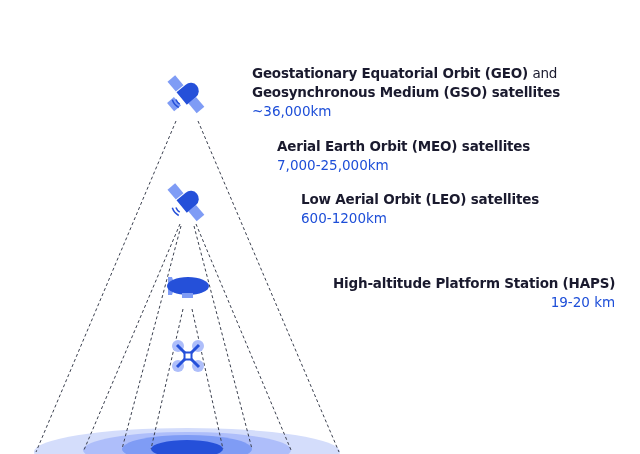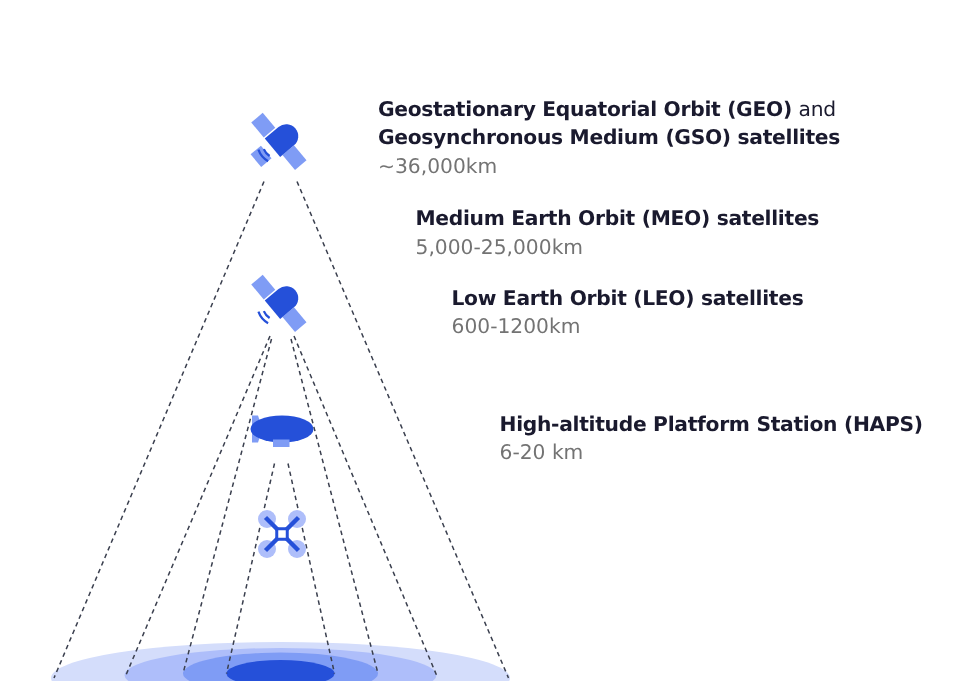--- a/index.html
+++ b/index.html
@@ -3,21 +3,21 @@
 <meta charset="utf-8">
 <style>
   html, body { margin: 0; padding: 0; background: #ffffff; }
   body { width: 640px; height: 454px; position: relative; overflow: hidden;
          font-family: "DejaVu Sans", sans-serif; color: #1a1a2e; }
   .stage { position: absolute; left: 0; top: 4px; width: 640px; height: 454px; margin-top: 40px; }
   svg.diagram { position: absolute; left: 0; top: 0; }
   .label { position: absolute; line-height: 19px; }
   .label .title { font-weight: bold; font-size: 13.5px; letter-spacing: -0.2px; color: #1a1a2e; white-space: nowrap; display: block; }
   .label .title .light { font-weight: normal; }
-  .label .range { font-size: 13.5px; color: #737373; white-space: nowrap; display: block; }
+  .label .range { font-size: 13.5px; color: #1d4ed8; white-space: nowrap; display: block; }
 </style>
 </head>
 <body>
 
 <div class="stage">
 
   <svg class="diagram" width="640" height="454" viewBox="0 0 640 454">
 
     <ellipse cx="187" cy="408" rx="153" ry="24" fill="#d4ddfb"></ellipse>
     <ellipse cx="187" cy="406" rx="104" ry="18" fill="#aebefa"></ellipse>
@@ -73,28 +73,28 @@
     </g>
   </svg>
 
   <div class="label" style="left:252px; top:20px;">
     <span class="title"><span>Geostationary Equatorial Orbit (GEO)</span> <span class="light">and</span></span>
     <span class="title">Geosynchronous Medium (GSO) satellites</span>
     <span class="range">~36,000km</span>
   </div>
 
   <div class="label" style="left:277px; top:93px;">
-    <span class="title">Medium Earth Orbit (MEO) satellites</span>
-    <span class="range">5,000-25,000km</span>
+    <span class="title">Aerial Earth Orbit (MEO) satellites</span>
+    <span class="range">7,000-25,000km</span>
   </div>
 
   <div class="label" style="left:301px; top:146px;">
-    <span class="title">Low Earth Orbit (LEO) satellites</span>
+    <span class="title">Low Aerial Orbit (LEO) satellites</span>
     <span class="range">600-1200km</span>
   </div>
 
-  <div class="label" style="left:333px; top:230px;">
+  <div class="label" style="left:333px; top:230px;text-align:right;">
     <span class="title">High-altitude Platform Station (HAPS)</span>
-    <span class="range">6-20 km</span>
+    <span class="range">19-20 km</span>
   </div>
 
 
 </div>
 
 </body></html>

